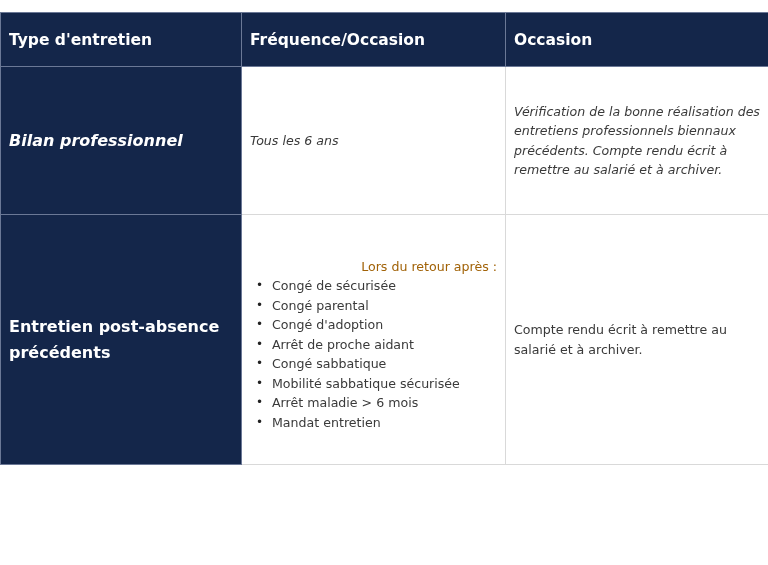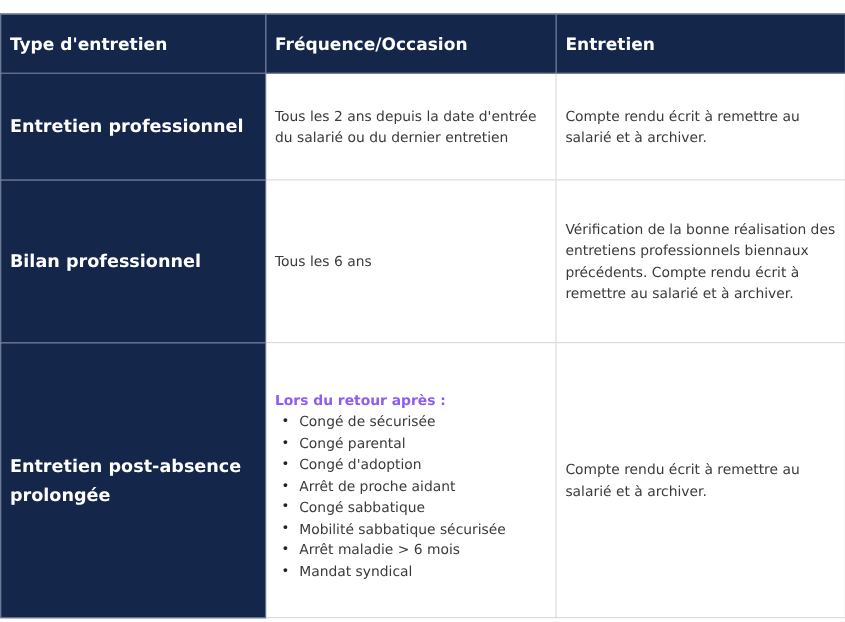--- a/index.html
+++ b/index.html
@@ -47,26 +47,27 @@
     .table td.cell {
       background: #ffffff;
       color: #3a3a3a;
       font-size: 12.6px;
       line-height: 19.5px;
     }
     col.c1 { width: 241px; }
     col.c2 { width: 264px; }
     col.c3 { width: 263px; }
     tr.r1 td { height: 96px; }
-    tr.r2 td { height: 147px; }
+    tr.r2 td { height: 147px; font-style: italic; }
     tr.r3 td { height: 249px; }
     .list-head {
-      font-weight: bold;
-      color: #8b5cf6;
+      font-weight: normal;
+      color: #a16207;
       margin-top: 10px;
+      text-align: right;
     }
     ul.bullets {
       margin: 0;
       padding: 0 0 0 22px;
       list-style: none;
     }
     ul.bullets li {
       position: relative;
       padding-left: 0;
     }
@@ -84,45 +85,40 @@
 <table class="table">
   <colgroup>
     <col class="c1">
       <col class="c2">
       <col class="c3">
   </colgroup>
   <thead>
     <tr>
       <th>Type d'entretien</th>
       <th>Fréquence/Occasion</th>
-      <th>Entretien</th>
+      <th>Occasion</th>
     </tr>
   </thead>
   <tbody>
-    <tr class="r1">
-      <td class="type">Entretien professionnel</td>
-      <td class="cell">Tous les 2 ans depuis la date d'entrée du salarié ou du dernier entretien</td>
-      <td class="cell">Compte rendu écrit à remettre au salarié et à archiver.</td>
-    </tr>
     <tr class="r2">
       <td class="type">Bilan professionnel</td>
       <td class="cell">Tous les 6 ans</td>
       <td class="cell">Vérification de la bonne réalisation des entretiens professionnels biennaux précédents. Compte rendu écrit à remettre au salarié et à archiver.</td>
     </tr>
     <tr class="r3">
-      <td class="type">Entretien post-absence prolongée</td>
+      <td class="type">Entretien post-absence précédents</td>
       <td class="cell">
         <div class="list-head">Lors du retour après :</div>
         <ul class="bullets">
           <li><span class="bullet">•</span><span>Congé de sécurisée</span></li>
           <li><span class="bullet">•</span><span>Congé parental</span></li>
           <li><span class="bullet">•</span><span>Congé d'adoption</span></li>
           <li><span class="bullet">•</span><span>Arrêt de proche aidant</span></li>
           <li><span class="bullet">•</span><span>Congé sabbatique</span></li>
           <li><span class="bullet">•</span><span>Mobilité sabbatique sécurisée</span></li>
           <li><span class="bullet">•</span><span>Arrêt maladie &gt; 6 mois</span></li>
-          <li><span class="bullet">•</span><span>Mandat syndical</span></li>
+          <li><span class="bullet">•</span><span>Mandat entretien</span></li>
         </ul>
       </td>
       <td class="cell">Compte rendu écrit à remettre au salarié et à archiver.</td>
     </tr>
   </tbody>
 </table>
 
 </body></html>

